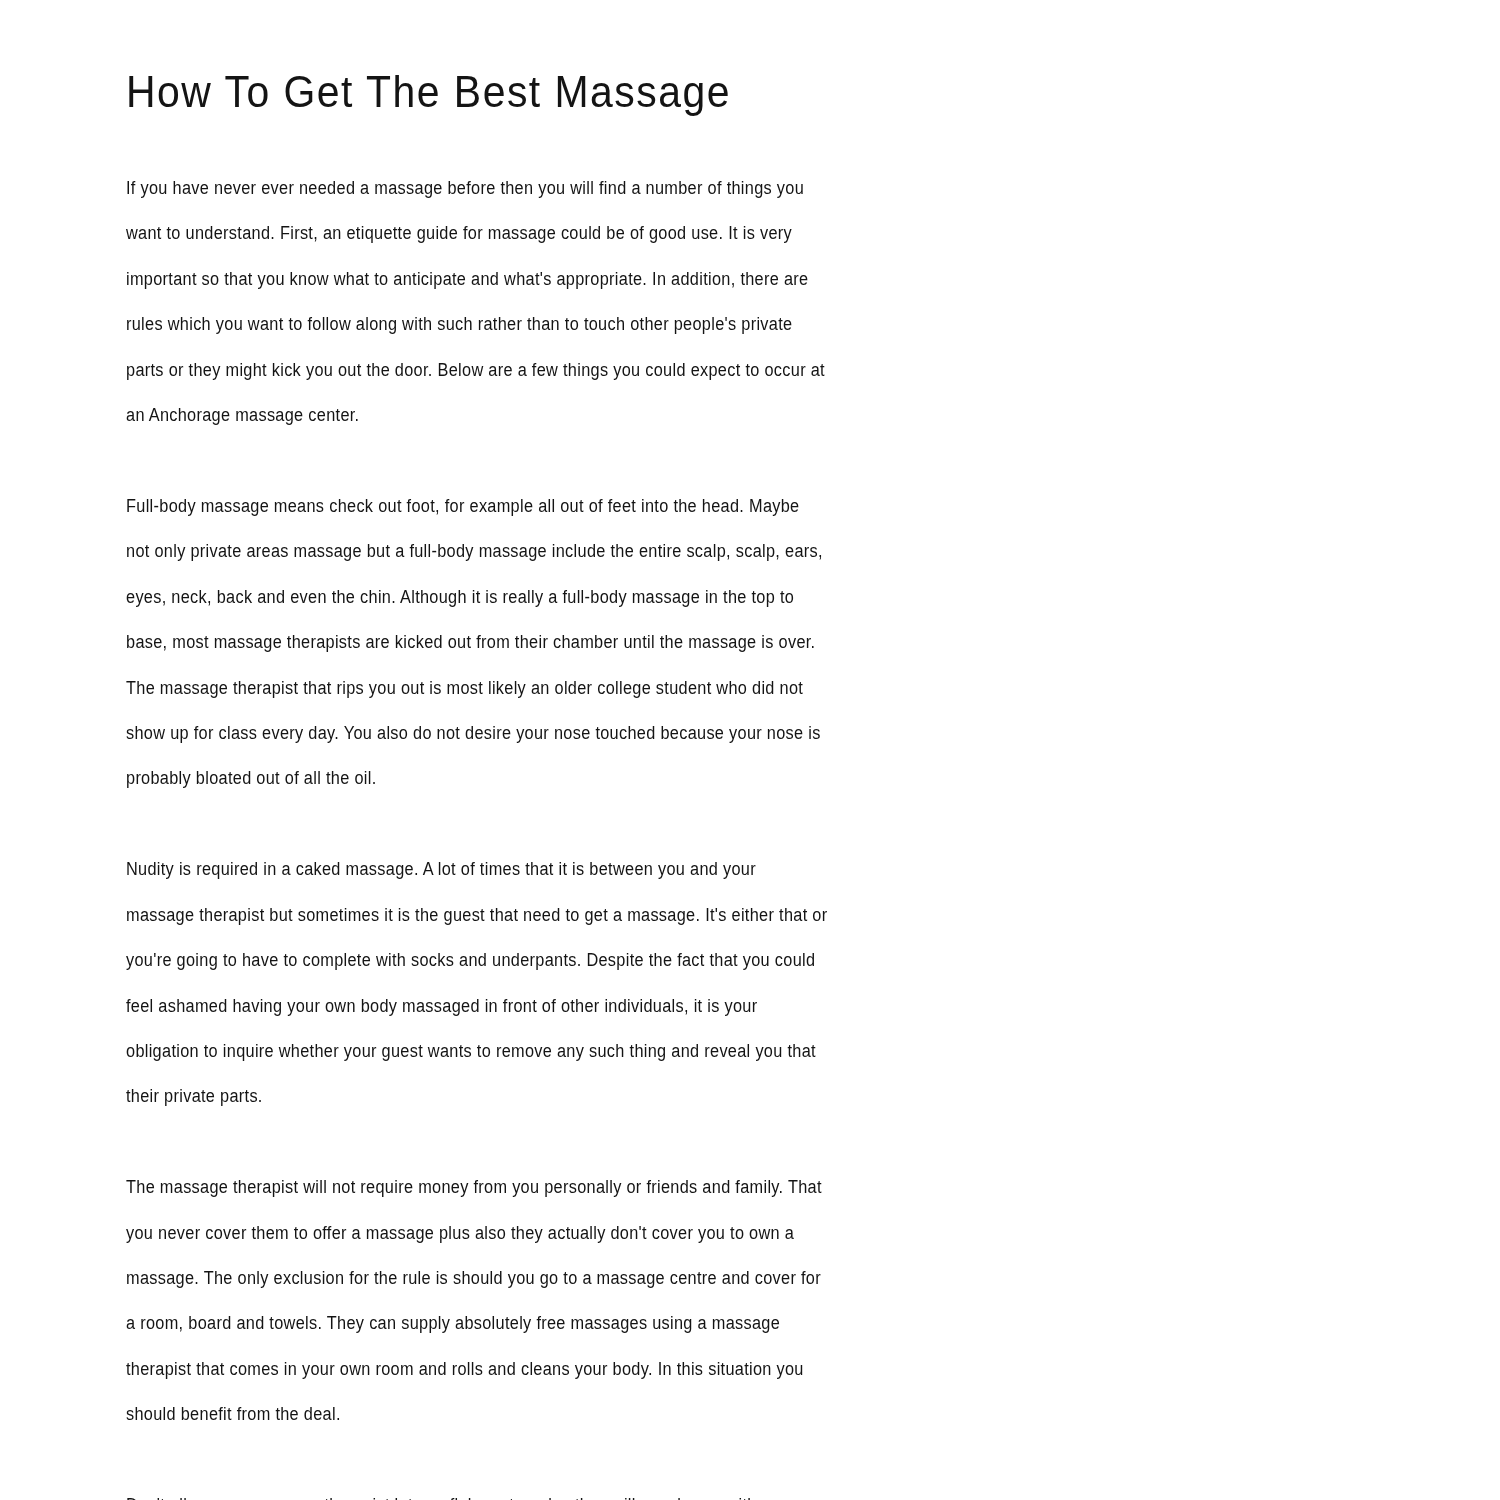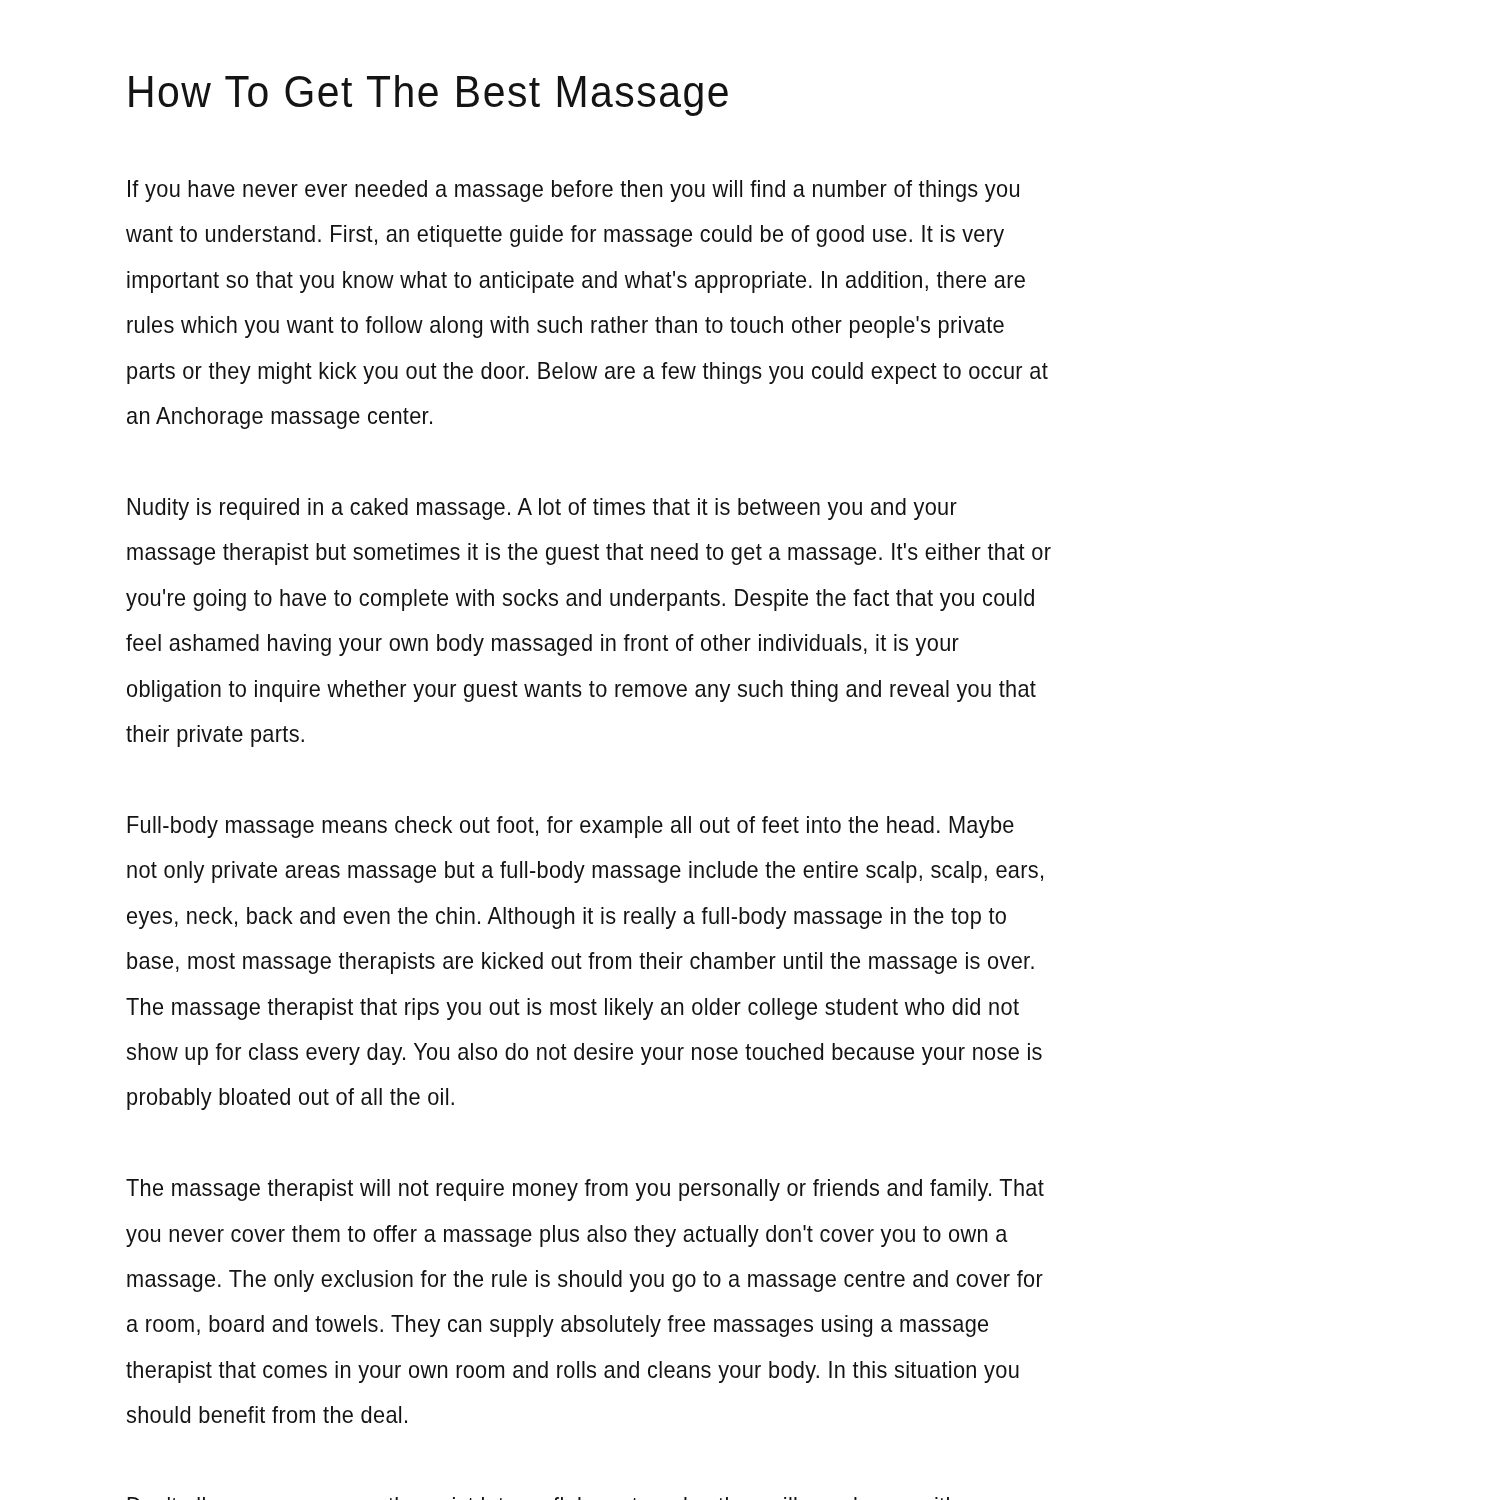--- a/index.html
+++ b/index.html
@@ -35,21 +35,21 @@
       transform-origin: left top;
     }
     .body-wrap {
       position: absolute;
       top: 166px;
       left: 0;
       width: 1260px;
     }
     .para {
       margin: 0 0 45.5px 0;
-      font-size: 24px;
+      font-size: 18px;
       line-height: 45.4px;
       letter-spacing: 0.35px;
     }
     .line {
       display: block;
       white-space: nowrap;
       transform: scaleX(0.905);
       transform-origin: left center;
     }
   </style>
@@ -63,36 +63,36 @@
     <p class="para">
       <span class="line">If you have never ever needed a massage before then you will find a number of things you</span>
       <span class="line">want to understand. First, an etiquette guide for massage could be of good use. It is very</span>
       <span class="line">important so that you know what to anticipate and what's appropriate. In addition, there are</span>
       <span class="line">rules which you want to follow along with such rather than to touch other people's private</span>
       <span class="line">parts or they might kick you out the door. Below are a few things you could expect to occur at</span>
       <span class="line">an Anchorage massage center.</span>
     </p>
 
     <p class="para">
-      <span class="line">Nudity is required in a caked massage. A lot of times that it is between you and your</span>
-      <span class="line">massage therapist but sometimes it is the guest that need to get a massage. It's either that or</span>
-      <span class="line">you're going to have to complete with socks and underpants. Despite the fact that you could</span>
-      <span class="line">feel ashamed having your own body massaged in front of other individuals, it is your</span>
-      <span class="line">obligation to inquire whether your guest wants to remove any such thing and reveal you that</span>
-      <span class="line">their private parts.</span>
-    </p>
-
-    <p class="para">
       <span class="line">Full-body massage means check out foot, for example all out of feet into the head. Maybe</span>
       <span class="line">not only private areas massage but a full-body massage include the entire scalp, scalp, ears,</span>
       <span class="line">eyes, neck, back and even the chin. Although it is really a full-body massage in the top to</span>
       <span class="line">base, most massage therapists are kicked out from their chamber until the massage is over.</span>
       <span class="line">The massage therapist that rips you out is most likely an older college student who did not</span>
       <span class="line">show up for class every day. You also do not desire your nose touched because your nose is</span>
       <span class="line">probably bloated out of all the oil.</span>
+    </p>
+
+    <p class="para">
+      <span class="line">Nudity is required in a caked massage. A lot of times that it is between you and your</span>
+      <span class="line">massage therapist but sometimes it is the guest that need to get a massage. It's either that or</span>
+      <span class="line">you're going to have to complete with socks and underpants. Despite the fact that you could</span>
+      <span class="line">feel ashamed having your own body massaged in front of other individuals, it is your</span>
+      <span class="line">obligation to inquire whether your guest wants to remove any such thing and reveal you that</span>
+      <span class="line">their private parts.</span>
     </p>
 
     <p class="para">
       <span class="line">The massage therapist will not require money from you personally or friends and family. That</span>
       <span class="line">you never cover them to offer a massage plus also they actually don't cover you to own a</span>
       <span class="line">massage. The only exclusion for the rule is should you go to a massage centre and cover for</span>
       <span class="line">a room, board and towels. They can supply absolutely free massages using a massage</span>
       <span class="line">therapist that comes in your own room and rolls and cleans your body. In this situation you</span>
       <span class="line">should benefit from the deal.</span>
     </p>

